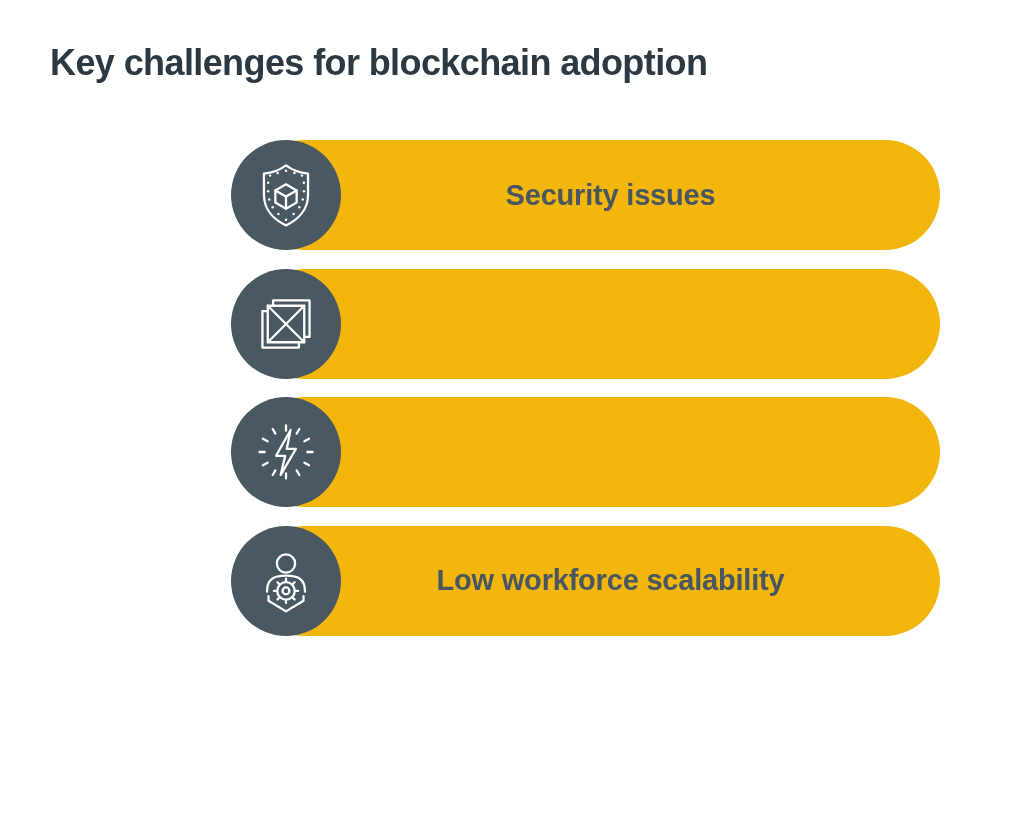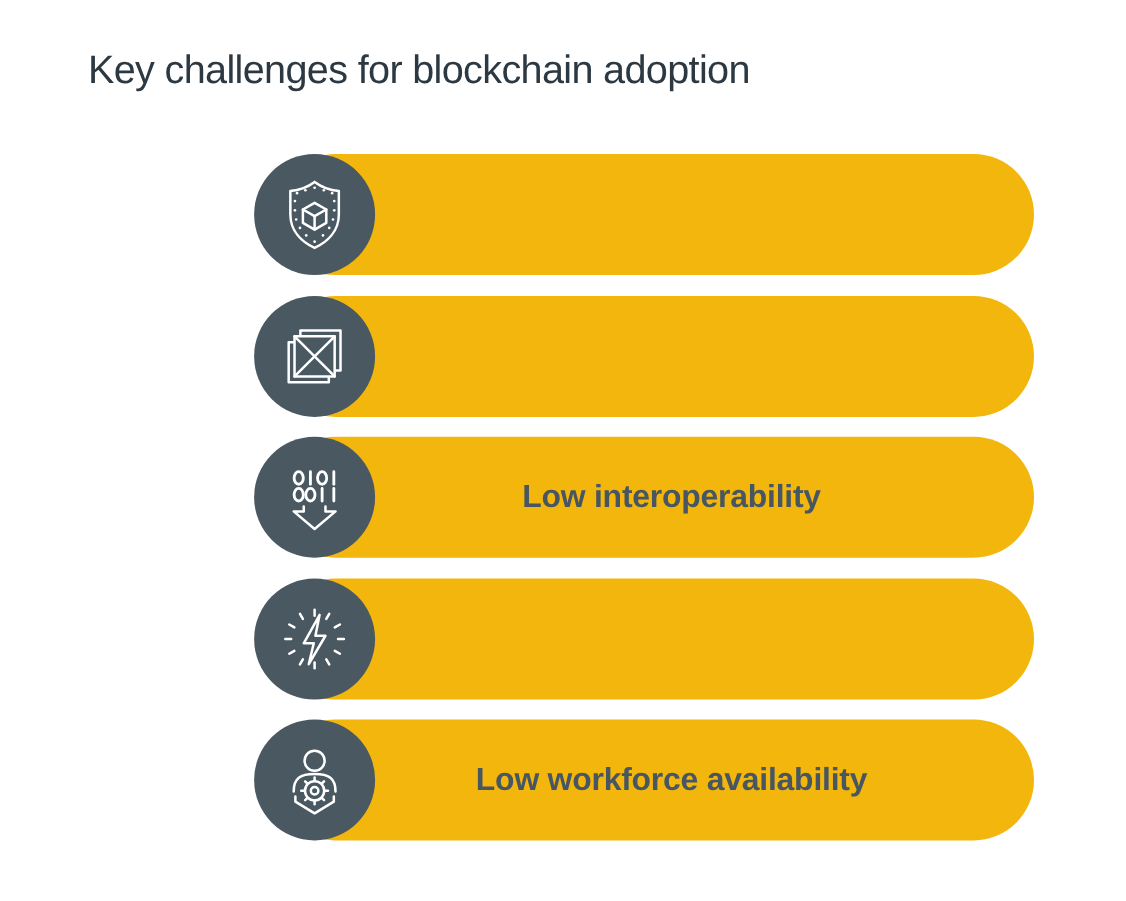--- a/index.html
+++ b/index.html
@@ -9,24 +9,23 @@
     height: 819px;
     background: var(--background, #ffffff);
     font-family: "Liberation Sans", "DejaVu Sans", sans-serif;
     overflow: hidden;
   }
   .page-title {
     position: absolute;
     left: 50px;
     top: 42px;
     font-size: 36px;
-    font-weight: 400;
+    font-weight: 700;
     letter-spacing: -0.6px;
     color: var(--title-text, #2d3942);
-    margin-left: 30px;
   }
   .rows {
     position: absolute;
     left: 231px;
     top: 140px;
     width: 709px;
     display: flex;
     flex-direction: column;
     row-gap: 18.5px;
   }
@@ -96,52 +95,36 @@
             <circle class="dot" cx="72" cy="56" r="1.6"></circle>
           <circle class="dot" cx="73.5" cy="45" r="1.6"></circle>
             <circle class="dot" cx="73.5" cy="34" r="1.6"></circle>
           <circle class="dot" cx="71" cy="24.5" r="1.6"></circle>
             <circle class="dot" cx="61" cy="21" r="1.6"></circle>
           <path class="ln" d="M50 36 L64 44 L64 60 L50 68 L36 60 L36 44 Z"></path>
           <path class="ln" d="M36 44 L50 52 L64 44"></path>
           <path class="ln" d="M50 52 L50 68"></path>
         </svg>
       </div>
+      <div class="bar-label">Security issues</div>
     </div>
 
     <div class="row">
       <div class="bar"></div>
       <div class="icon-circle">
         <svg viewBox="0 0 100 100">
           <rect class="ln" x="33" y="19" width="48" height="48"></rect>
           <rect class="ln" x="19" y="33" width="48" height="48"></rect>
           <rect class="ln fill-dark" x="26" y="26" width="48" height="48"></rect>
           <path class="ln" d="M26 26 L74 74"></path>
           <path class="ln" d="M74 26 L26 74"></path>
         </svg>
       </div>
     </div>
 
-    <div class="row">
-      <div class="bar"></div>
-      <div class="icon-circle">
-        <svg viewBox="0 0 100 100">
-          <ellipse class="ln ln-thick" cx="31" cy="27" rx="5.5" ry="7.5"></ellipse>
-          <path class="ln ln-thick" d="M45 19.5 L45 34.5"></path>
-          <ellipse class="ln ln-thick" cx="59" cy="27" rx="5.5" ry="7.5"></ellipse>
-          <path class="ln ln-thick" d="M73 19.5 L73 34.5"></path>
-          <ellipse class="ln ln-thick" cx="31" cy="47" rx="5.5" ry="7.5"></ellipse>
-          <ellipse class="ln ln-thick" cx="45" cy="47" rx="5.5" ry="7.5"></ellipse>
-          <path class="ln ln-thick" d="M59 39.5 L59 54.5"></path>
-          <path class="ln ln-thick" d="M73 39.5 L73 54.5"></path>
-          <path class="ln" d="M37 61 L37 67 L25 67 L50 88 L75 67 L63 67 L63 61"></path>
-        </svg>
-      </div>
-      <div class="bar-label">Low interoperability</div>
-    </div>
 
     <div class="row">
       <div class="bar"></div>
       <div class="icon-circle">
         <svg viewBox="0 0 100 100">
           <path class="ln" d="M56 21 L37 55 L49 55 L43 80 L63 46 L51 46 Z"></path>
           <path class="ln" d="M78 50 L85 50"></path>
           <path class="ln" d="M74.2 64 L80.3 67.5"></path>
           <path class="ln" d="M64 74.2 L67.5 80.3"></path>
           <path class="ln" d="M50 78 L50 85"></path>
@@ -170,17 +153,17 @@
           <path class="ln" d="M58.5 71.5 L61.3 74.3"></path>
           <path class="ln" d="M50 75 L50 79"></path>
           <path class="ln" d="M41.5 71.5 L38.7 74.3"></path>
           <path class="ln" d="M38 63 L34 63"></path>
           <path class="ln" d="M41.5 54.5 L38.7 51.7"></path>
           <path class="ln" d="M50 51 L50 47"></path>
           <path class="ln" d="M58.5 54.5 L61.3 51.7"></path>
           <circle class="ln" cx="50" cy="63" r="4.5"></circle>
         </svg>
       </div>
-      <div class="bar-label">Low workforce availability</div>
+      <div class="bar-label">Low workforce scalability</div>
     </div>
 
   </div>
 </div>
 
 </body></html>

